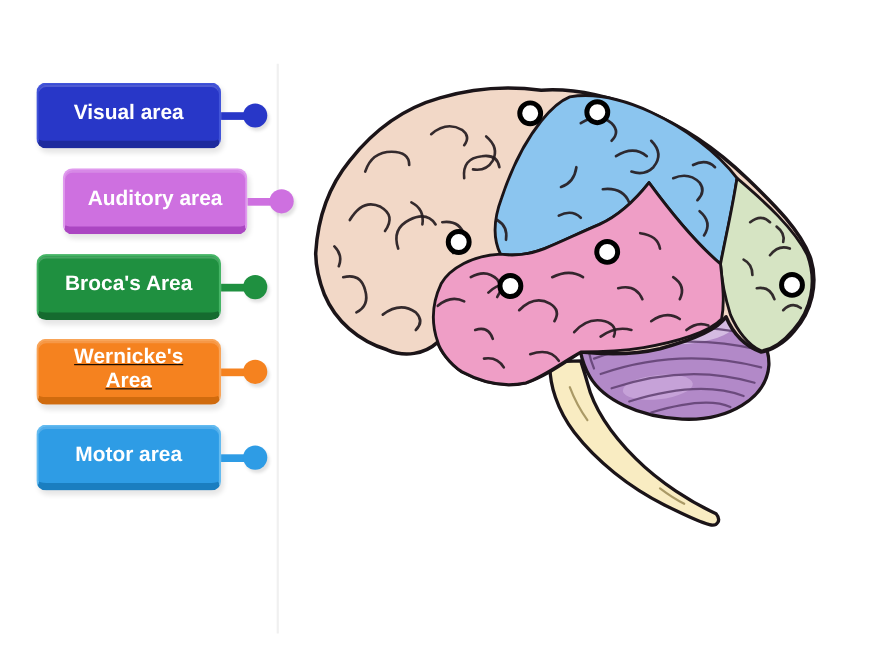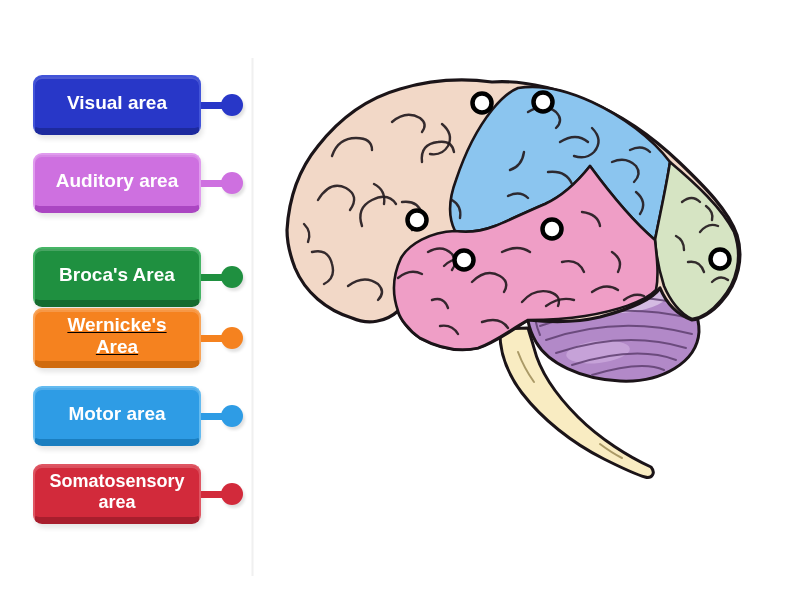--- a/index.html
+++ b/index.html
@@ -29,21 +29,21 @@
     text-align:center;display:inline-block;
   }
   .row-3 .label-text{max-width:118px;}               
   .row-5 .label-text{max-width:154px;font-size:18px;}
   .connector{display:flex;align-items:center;}
   .stub{width:21px;height:7px;background:var(--c);}
   .dot{
     width:22px;height:22px;border-radius:50%;background:var(--c);
     margin-left:-1px;box-shadow:2px 3px 3px rgba(0,0,0,0.12);
   }
-  .row-0{top:75px;} .row-1{top:153px;} .row-2{top:231px;margin-top:16px;}
+  .row-0{top:75px;} .row-1{top:153px;margin-left:24px;} .row-2{top:231px;}
   .row-3{top:308px;text-decoration:underline;} .row-4{top:386px;justify-content:flex-end;} .row-5{top:464px;}
 
   
   .brain-svg{position:absolute;left:0;top:0;width:800px;height:600px;}
   .sulci path{fill:none;stroke:#241b20;stroke-width:2.4;stroke-linecap:round;opacity:0.92;}
   .cb-lines path{fill:none;stroke:#5e3f70;stroke-width:2;stroke-linecap:round;opacity:0.85;}
   .stem-lines path{fill:none;stroke:#a1905c;stroke-width:2;stroke-linecap:round;opacity:0.9;}
 </style>
 </head>
 <body>
@@ -188,23 +188,14 @@
   <div class="label-row row-4" style="--c: #2e9ce5; --cl: #64bbf0; --cd: #1a7ec0;">
     <div class="label-box">
       <span class="label-text">Motor area</span>
     </div>
     <div class="connector">
         <div class="stub"></div>
         <div class="dot"></div>
       </div>
   </div>
 
-  <div class="label-row row-5" style="--c: #d22a3b; --cl: #df5663; --cd: #a81e2d;">
-    <div class="label-box">
-      <span class="label-text">Somatosensory area</span>
-    </div>
-    <div class="connector">
-        <div class="stub"></div>
-        <div class="dot"></div>
-      </div>
-  </div>
 
 </div>
 
 </body></html>

